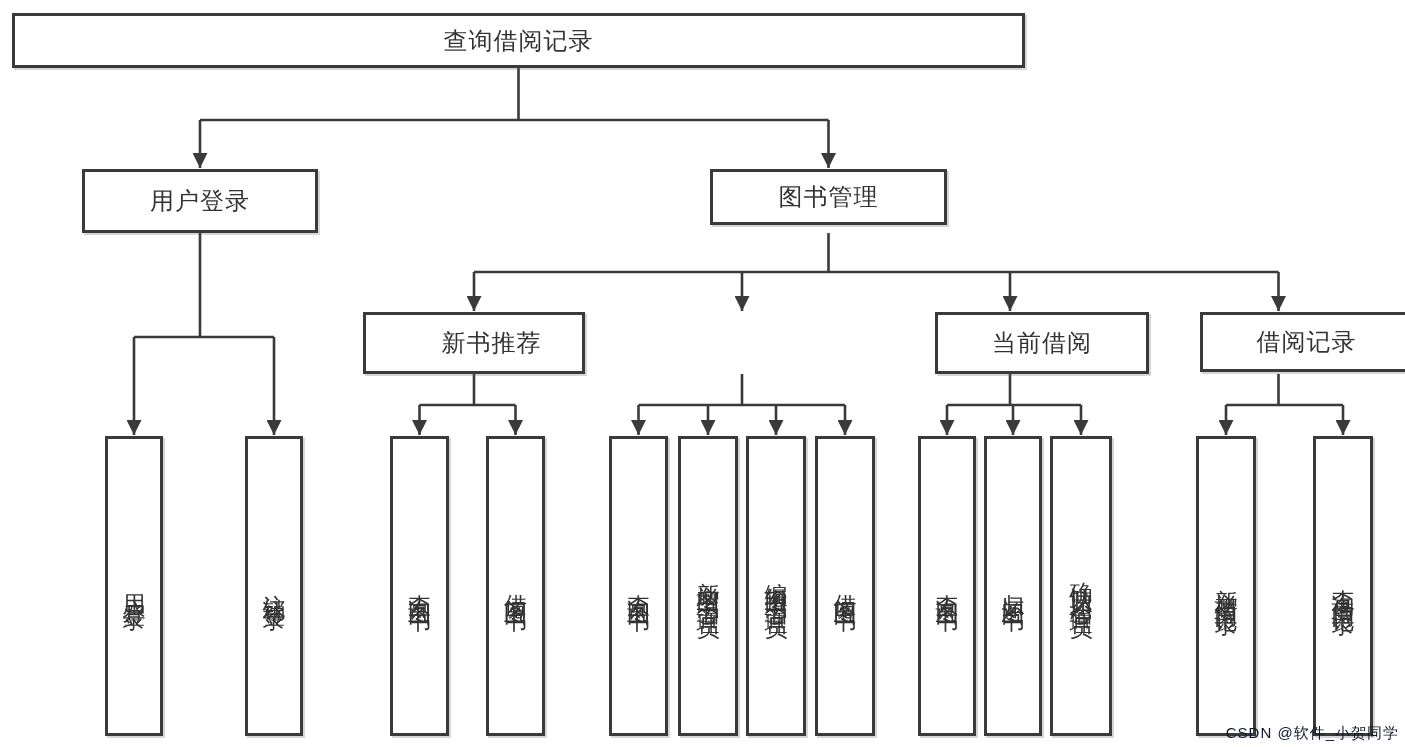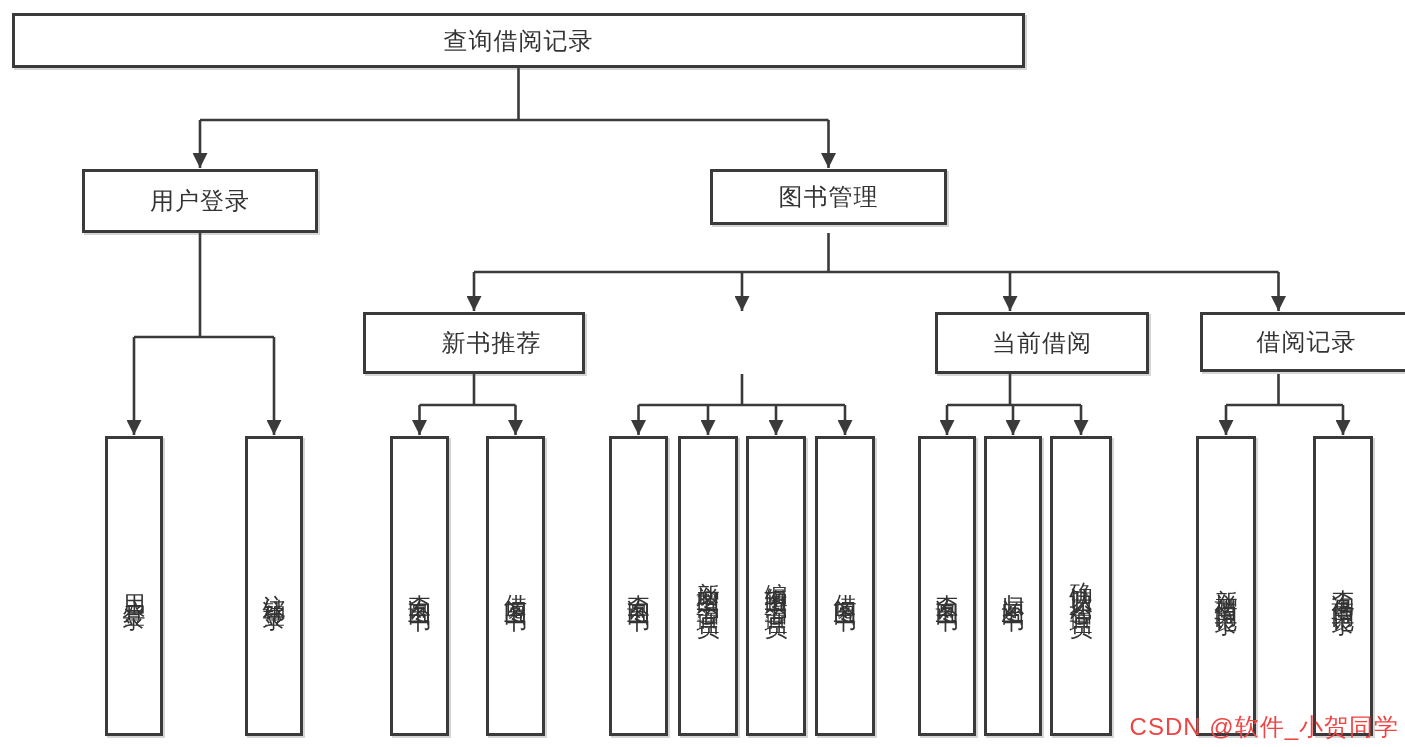--- a/index.html
+++ b/index.html
@@ -35,22 +35,22 @@
     text-orientation:mixed;
     font-size:23px;color:#333333;
     letter-spacing:5px;
     line-height:1.0;
     white-space:nowrap;
   }
   svg.wires{position:absolute;left:0;top:0;z-index:1;}
   #watermark{
     position:absolute;
     right:6px;bottom:4px;
-    font-size:24px;
-    color:#ef4444;
+    font-size:15px;
+    color:#0f172a;
     letter-spacing:1px;
     z-index:3;
   }
 </style>
 </head>
 <body>
 
 <div id="stage">
 
   <svg class="wires" width="1405" height="747" viewBox="0 0 1405 747">

